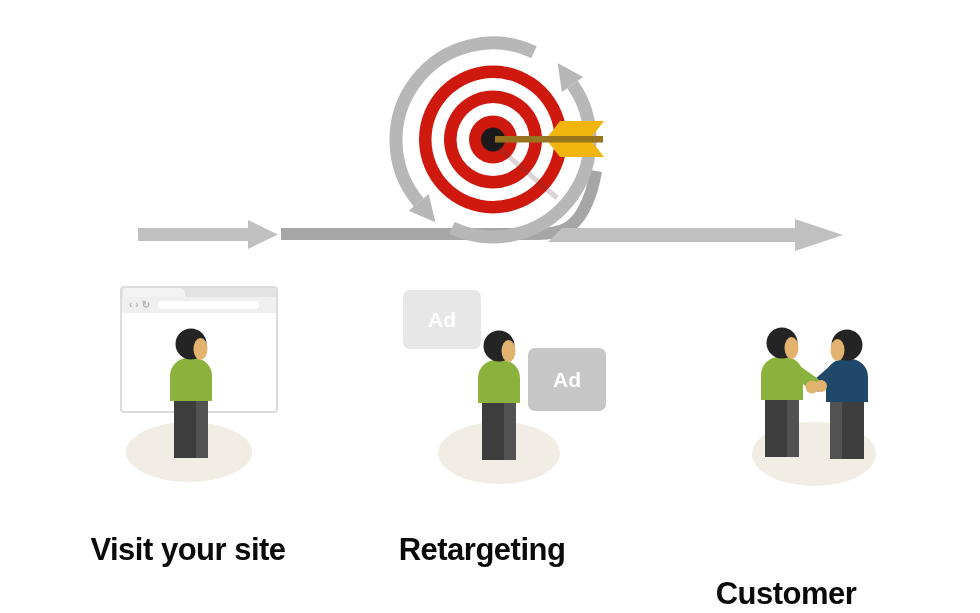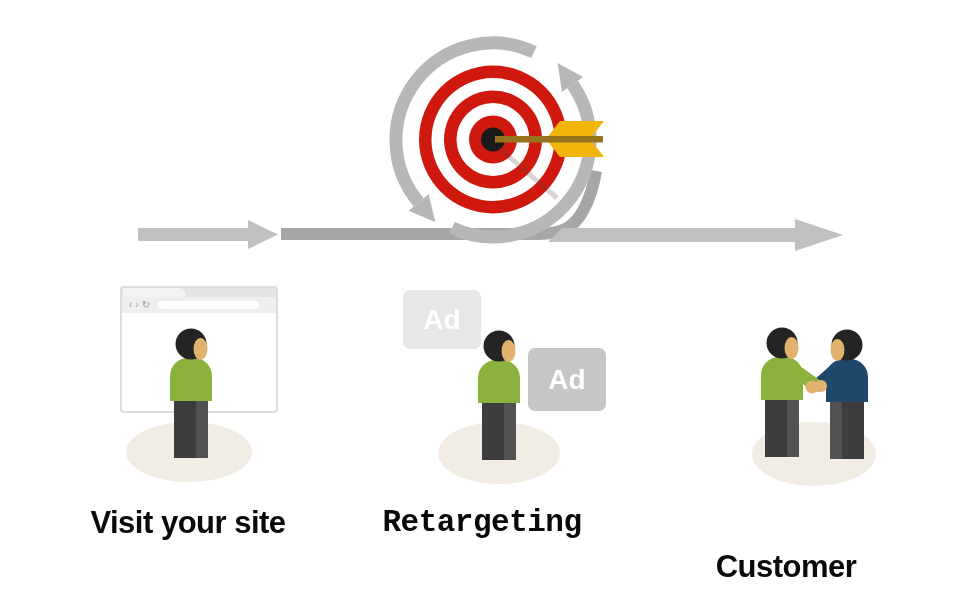--- a/index.html
+++ b/index.html
@@ -40,34 +40,34 @@
   .browser .tab-row{position:relative;height:9px;background:#e3e3e3;border-radius:2px 2px 0 0;}
   .browser .tab{position:absolute;left:1px;top:0;width:62px;height:9px;background:#f3f3f3;border-top-right-radius:5px;border-top-left-radius:2px;}
   .browser .toolbar{height:16px;background:#efefef;display:flex;align-items:center;padding:0 7px;gap:3px;}
   .browser .nav-glyph{font-size:10px;line-height:10px;color:#b2b2b2;font-weight:700;}
   .browser .addr{flex:1;height:8px;background:#ffffff;border-radius:4px;margin:0 10px 0 5px;}
   .browser .page-area{background:#ffffff;height:96px;border-radius:0 0 3px 3px;}
 
   
   .ad-badge{
     position:absolute;display:flex;align-items:center;justify-content:center;
-    color:#ffffff;font-weight:700;font-size:28px;border-radius:7px;
+    color:#ffffff;font-weight:700;font-size:21px;border-radius:7px;
     letter-spacing:0px;
   }
   .ad-badge.light{left:403px;top:290px;width:78px;height:59px;background:var(--ad_light);}
   .ad-badge.dark{left:528px;top:348px;width:78px;height:63px;background:var(--ad_dark);}
 
   
   .step-label{
-    position:absolute;top:505px;transform:translateX(-50%);
+    position:absolute;top:532px;transform:translateX(-50%);
     font-weight:700;font-size:31px;letter-spacing:-0.5px;color:var(--label_black);
     white-space:nowrap;
   }
   .step-label.visit{left:188px;}
-  .step-label.retargeting{left:482px;font-family:Liberation Mono, monospace;}
+  .step-label.retargeting{left:482px;}
   .step-label.customer{left:786px;margin-top:44px;}
 </style>
 </head>
 <body>
 
 <div class="canvas">
 
   <div class="browser">
     <div class="tab-row">
       <div class="tab"></div>

